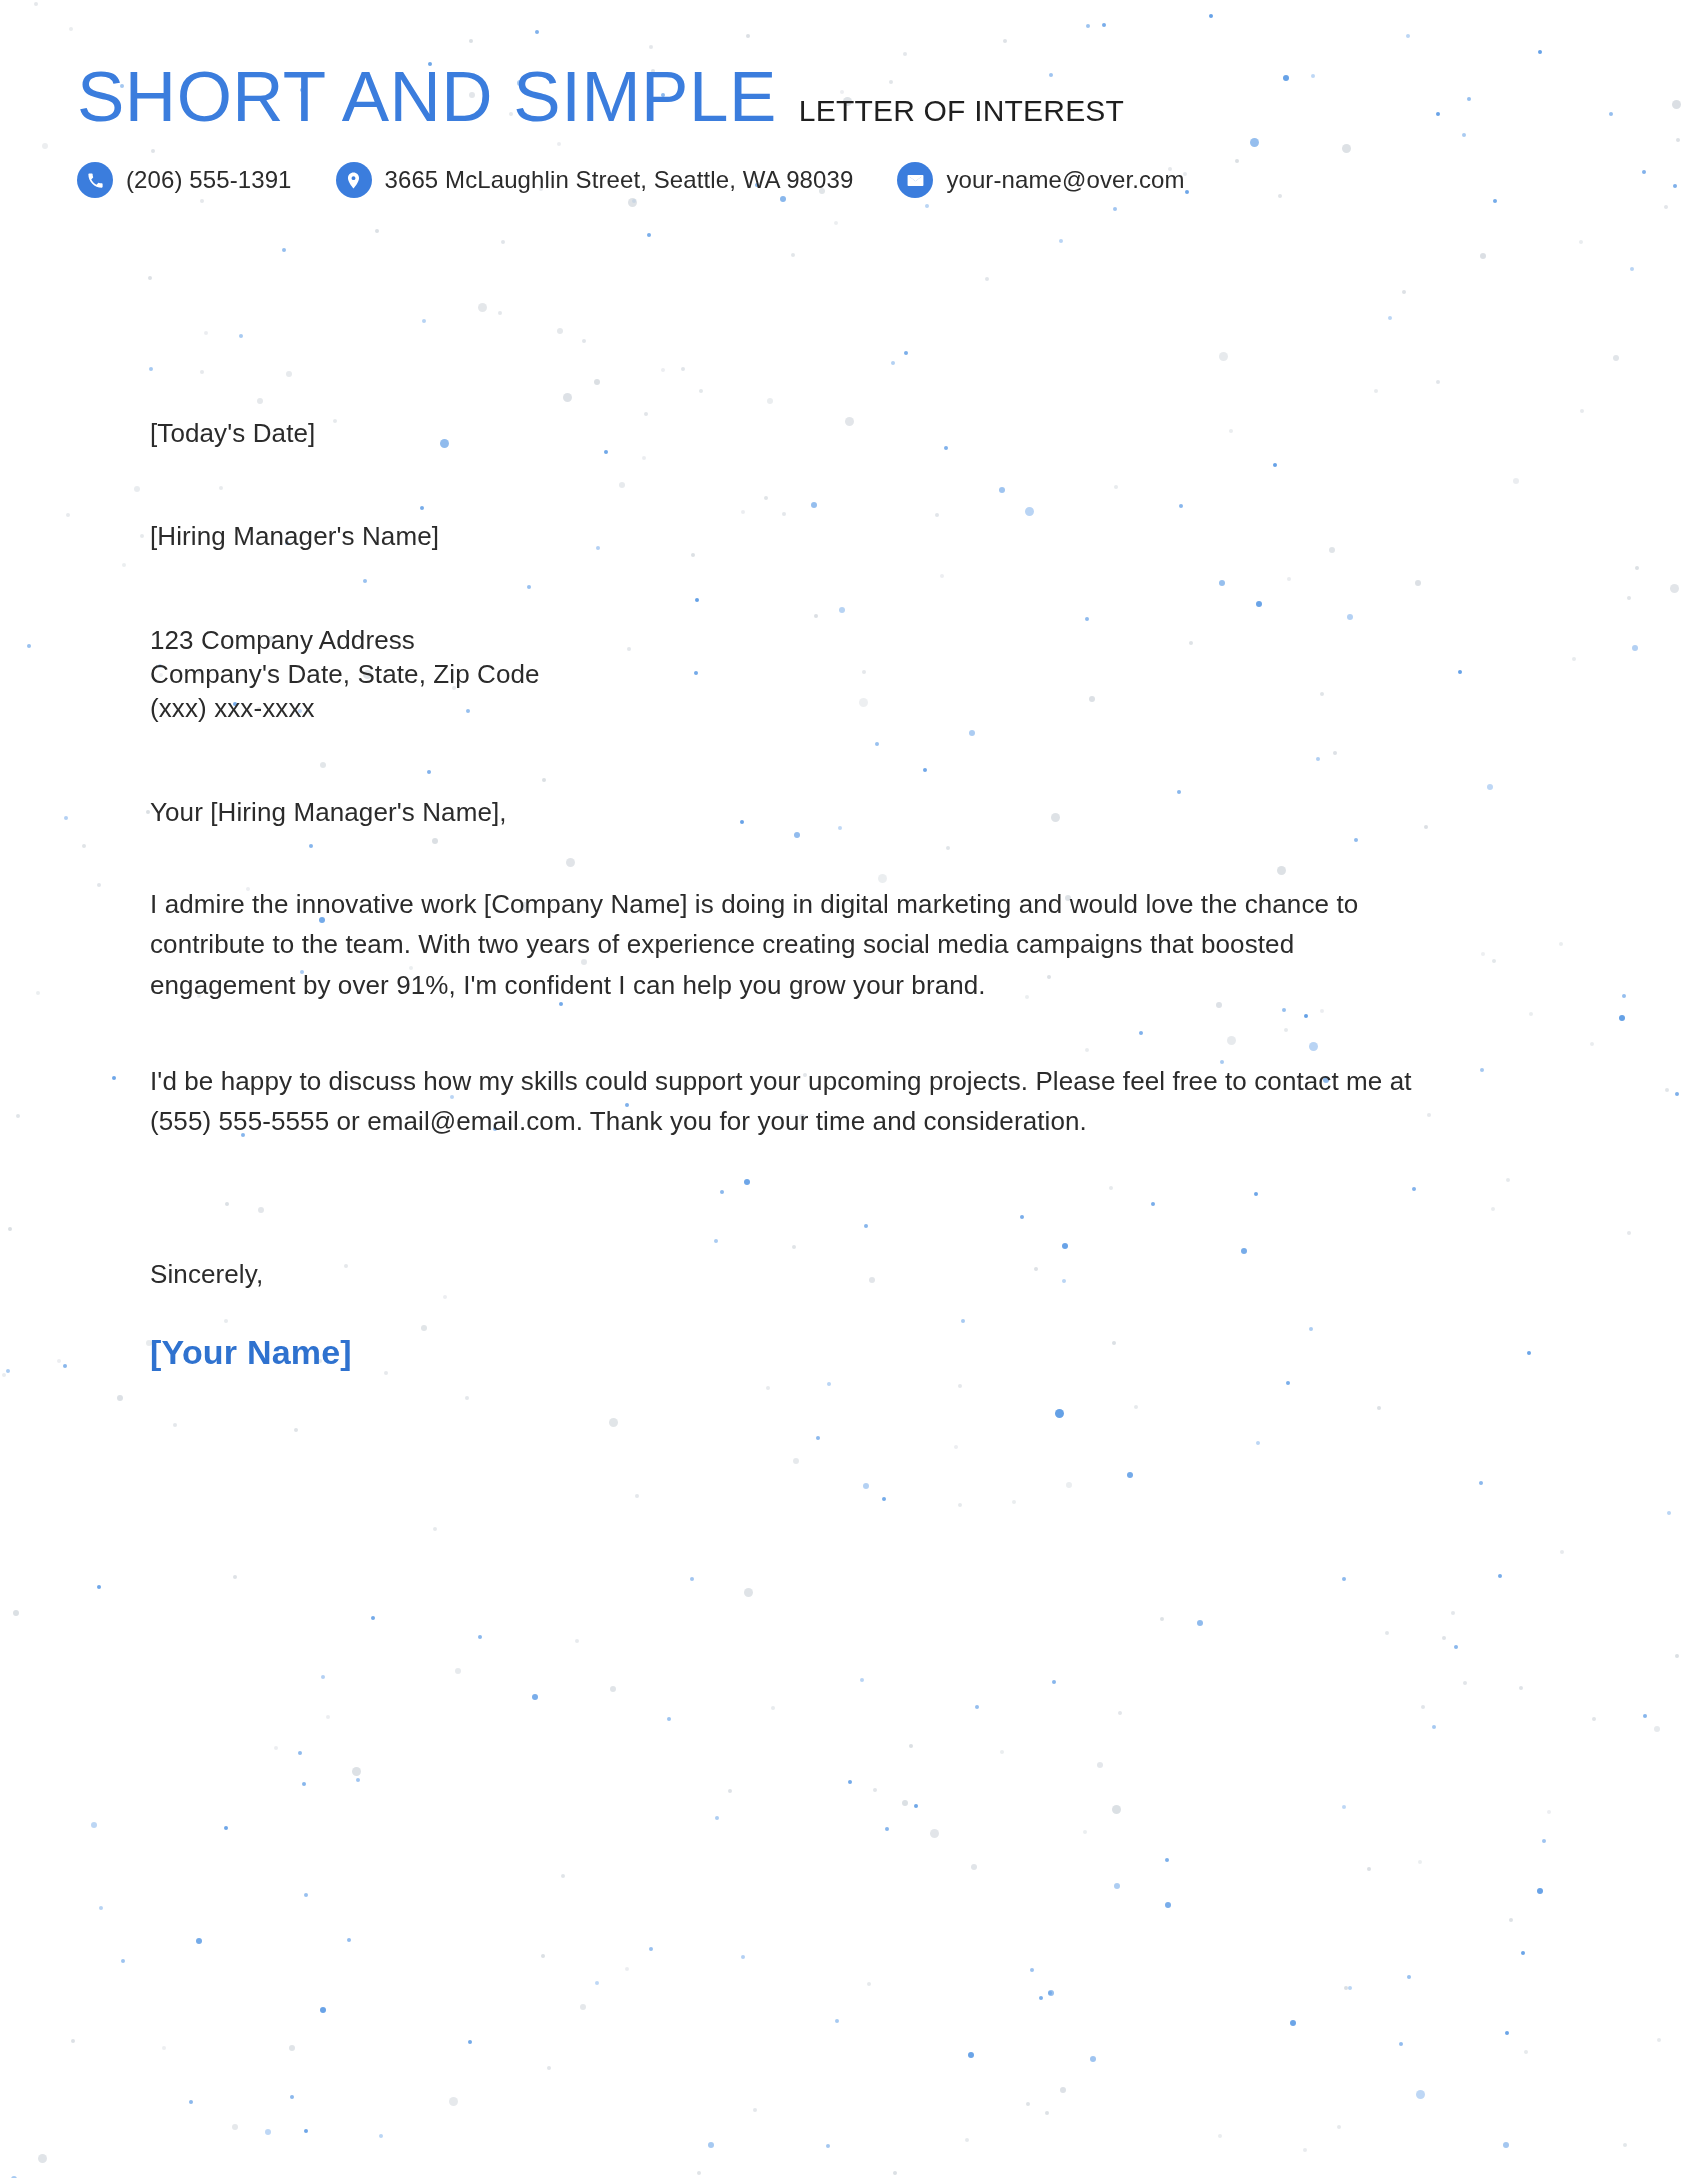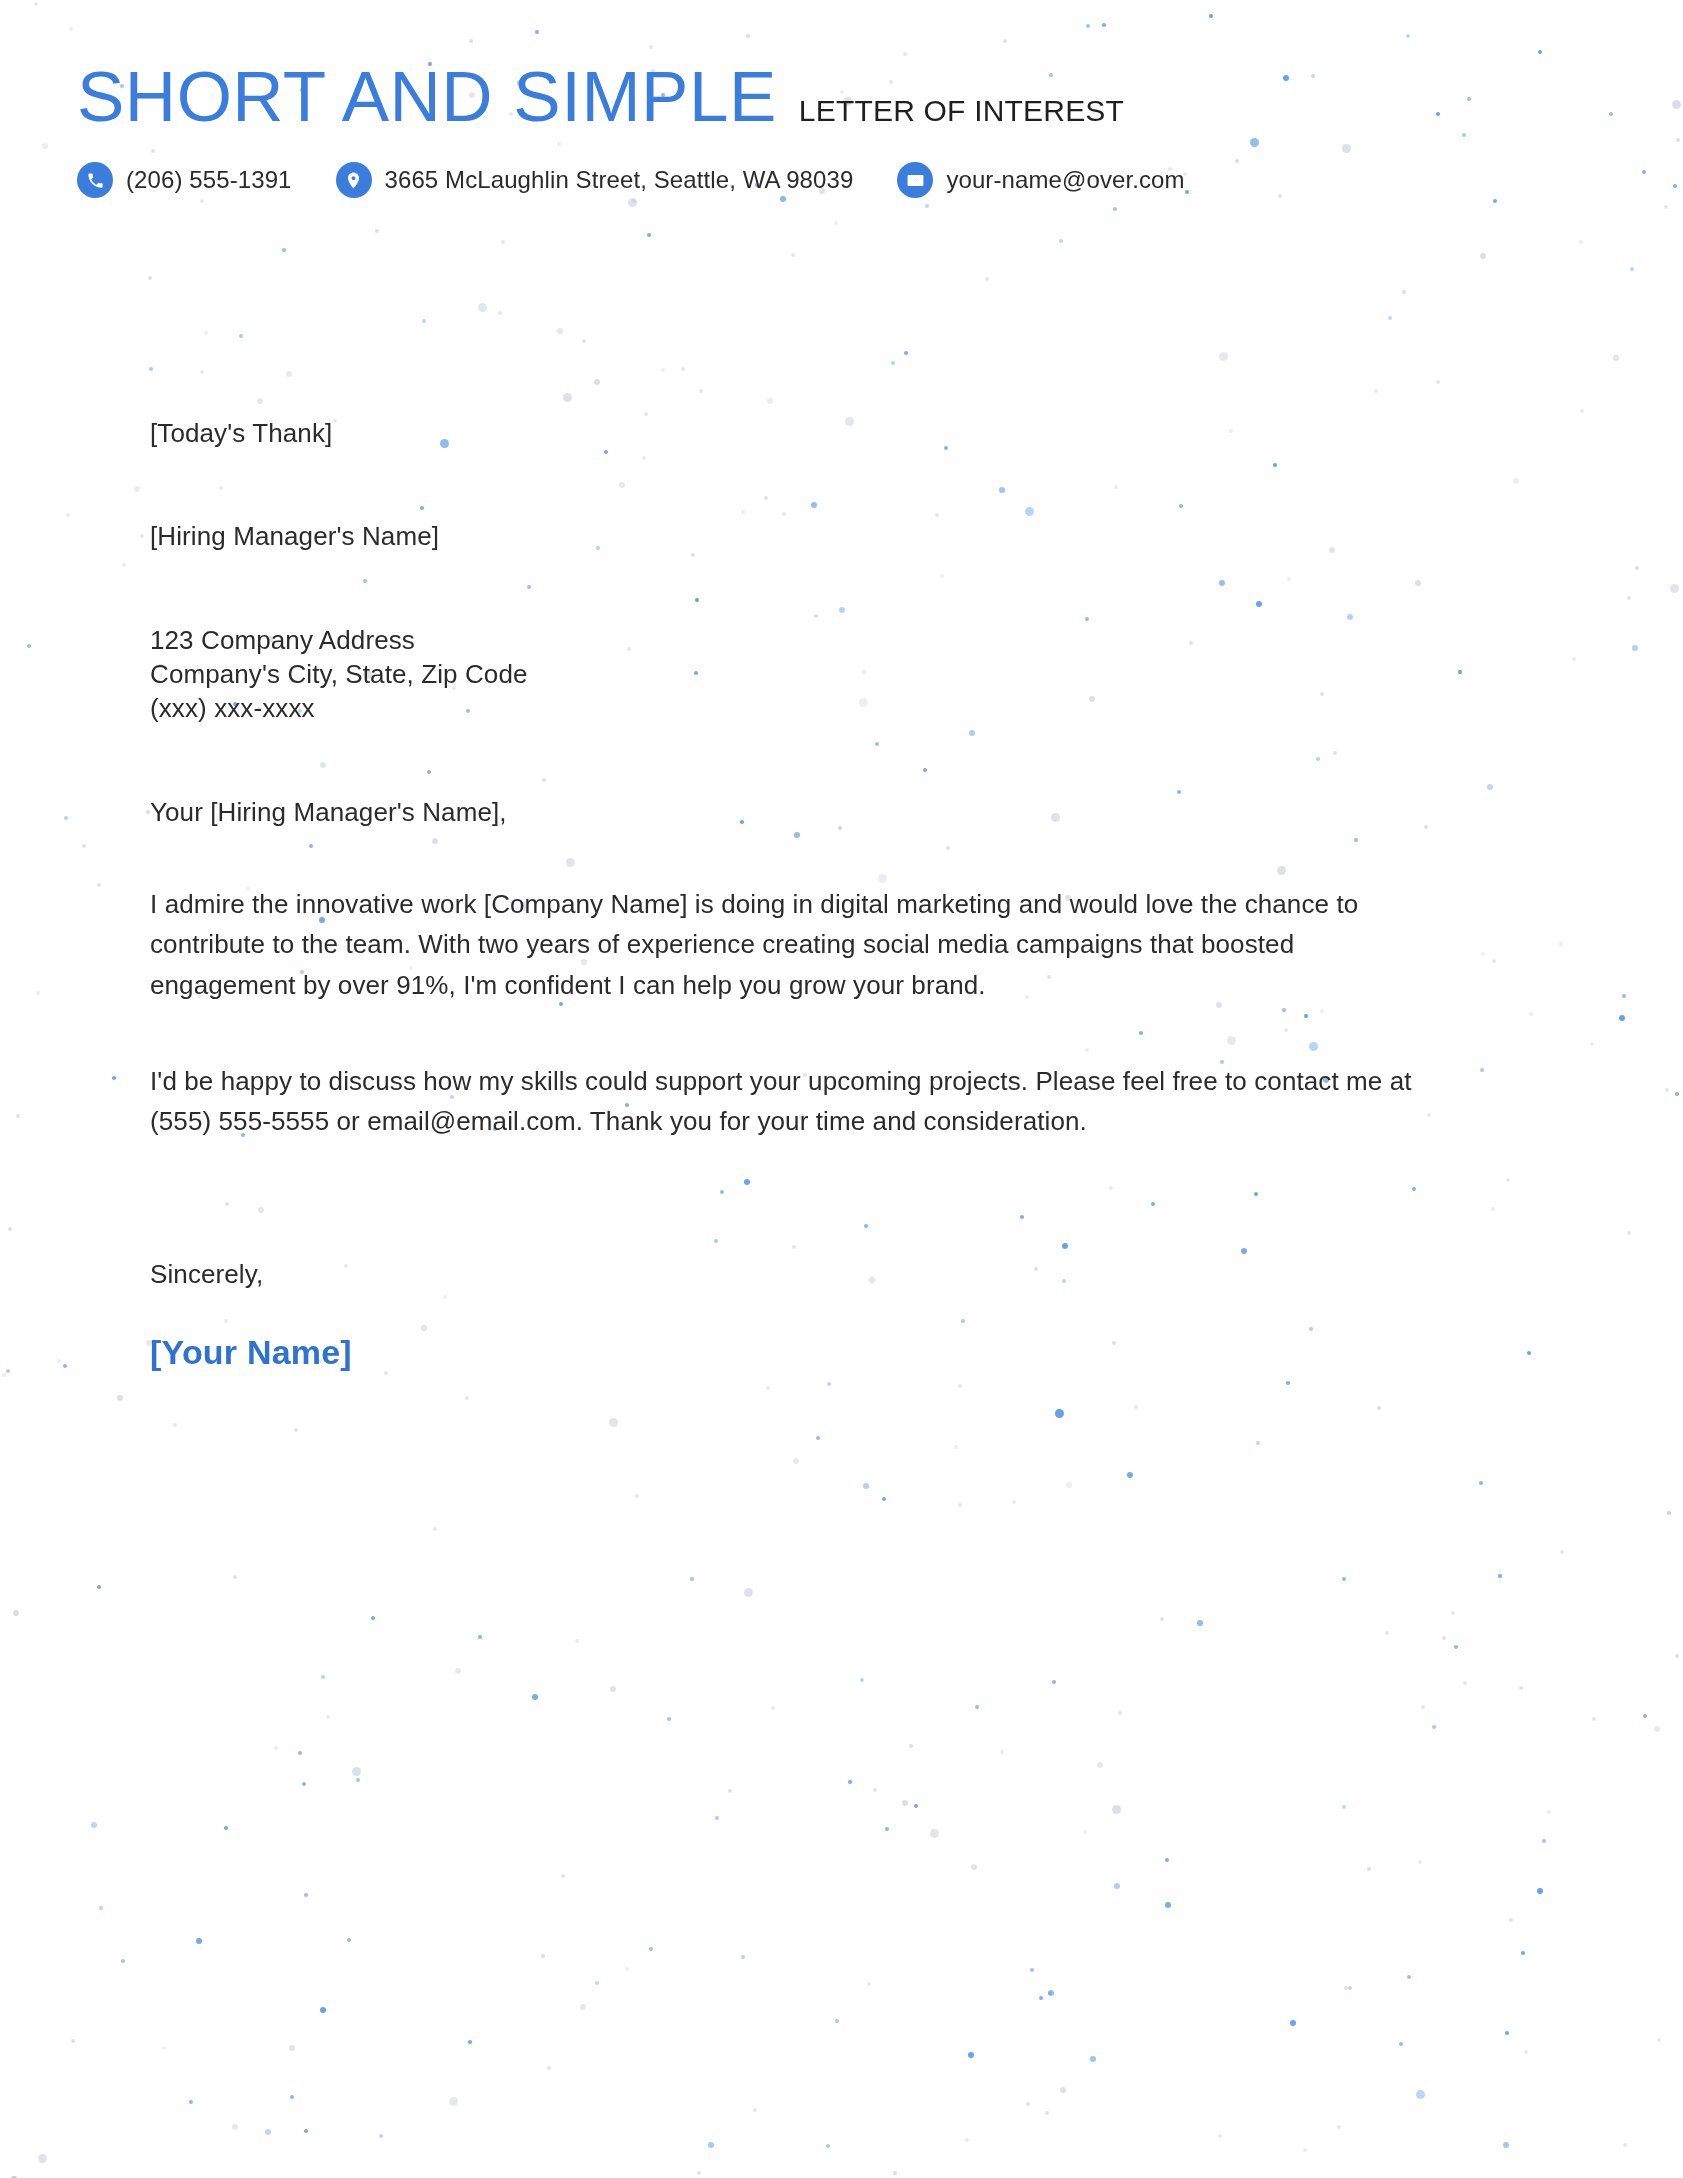--- a/index.html
+++ b/index.html
@@ -593,27 +593,27 @@
           </svg>
         </span>
         <span class="ctext">your-name@over.com</span>
       </div>
 
     </div>
   </div>
 
   <div class="letter">
 
-    <div class="blk">[Today's Thank]</div>
+    <div class="blk">[Today's Date]</div>
 
     <div class="blk gap-70">[Hiring Manager's Name]</div>
 
     <div class="gap-70">
       <div class="blk addr-line">123 Company Address</div>
-      <div class="blk addr-line">Company's City, State, Zip Code</div>
+      <div class="blk addr-line">Company's Date, State, Zip Code</div>
       <div class="blk addr-line">(xxx) xxx-xxxx</div>
     </div>
 
     <div class="blk gap-70">Your [Hiring Manager's Name],</div>
 
     <div class="para gap-56">I admire the innovative work [Company Name] is doing in digital marketing and would love the chance to contribute to the team. With two years of experience creating social media campaigns that boosted engagement by over 91%, I'm confident I can help you grow your brand.</div>
 
     <div class="para gap-56">I'd be happy to discuss how my skills could support your upcoming projects. Please feel free to contact me at (555) 555-5555 or email@email.com. Thank you for your time and consideration.</div>
 
     <div class="blk gap-110">Sincerely,</div>

